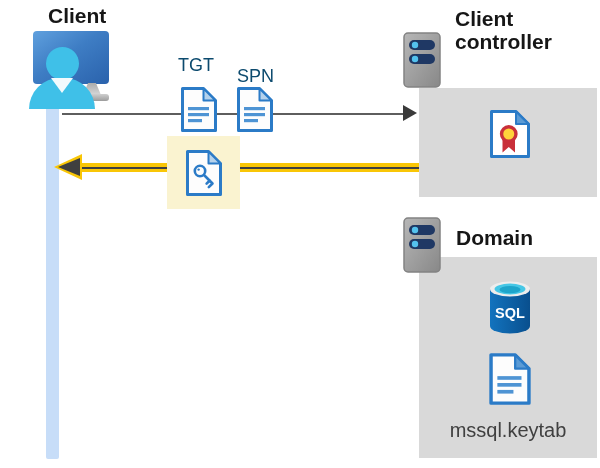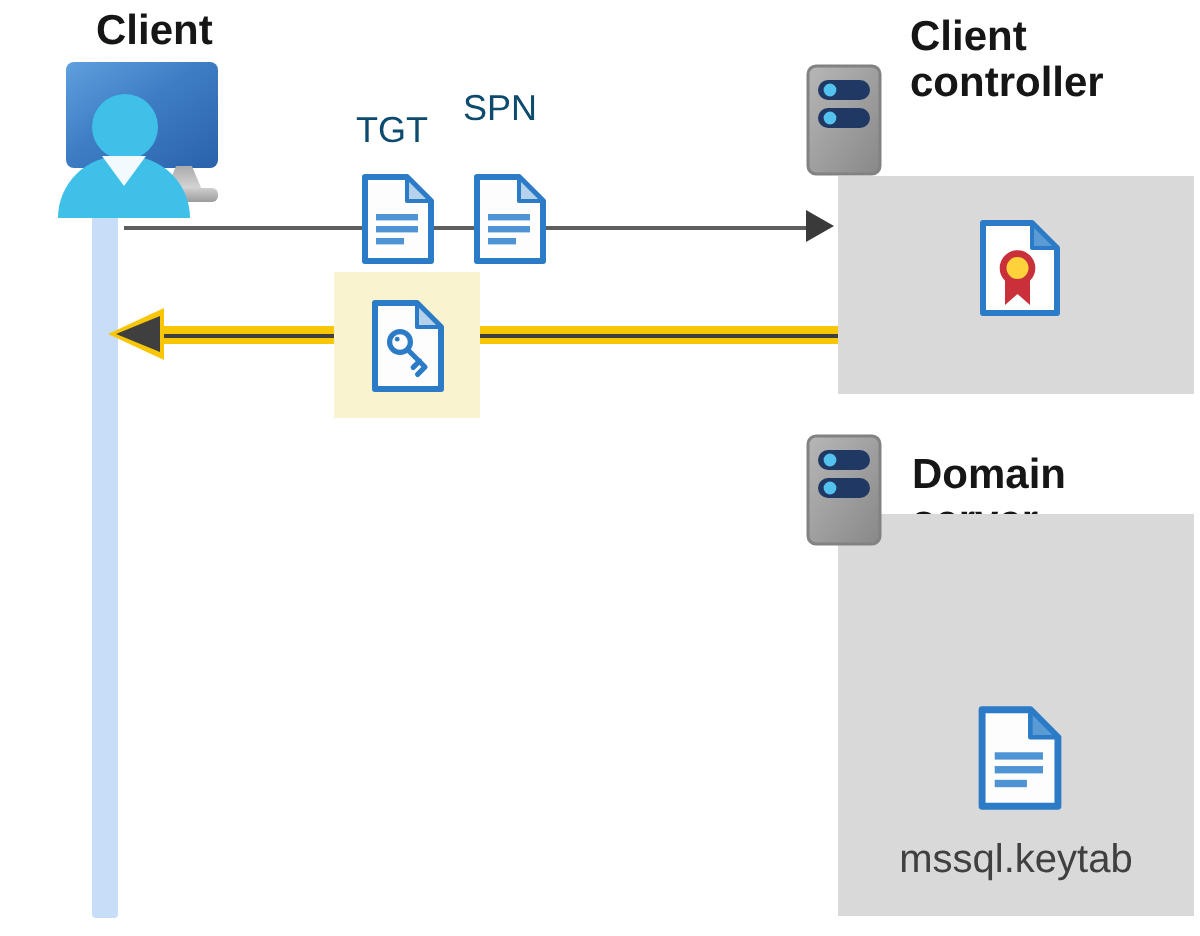--- a/index.html
+++ b/index.html
@@ -33,21 +33,21 @@
   .yline { top:163px; height:9px; background:#F9C606; }
   .yline::after { content:""; position:absolute; left:0; right:0; top:3.5px; height:2px; background:#3F3F3F; }
   .yline-a { left:80px; width:87px; }
   .yline-b { left:240px; width:179px; }
   .yhead-outer { left:54px; top:154px; width:0; height:0;
     border-right:28px solid #F9C606; border-top:13.5px solid transparent; border-bottom:13.5px solid transparent; }
   .yhead-inner { left:58px; top:158px; width:0; height:0;
     border-right:22px solid #3F3F3F; border-top:9.5px solid transparent; border-bottom:9.5px solid transparent; }
 
   .ticket-label-tgt { left:172px; top:55px; width:48px; text-align:center; }
-  .ticket-label-spn { left:226px; top:44px; width:48px; text-align:center; }
+  .ticket-label-spn { left:226px; top:66px; width:48px; text-align:right; }
   .doc-tgt { left:180px; top:86px; width:38px; height:47px; }
   .doc-spn { left:236px; top:86px; width:38px; height:47px; }
 
   .highlight-box { left:167px; top:136px; width:73px; height:73px; background:#FAF3D0; }
   .doc-key { left:185px; top:149px; width:38px; height:48px; }
 
   
   .srv-dc { left:403px; top:32px; width:38px; height:56px; }
   .dc-label { left:455px; top:7px; width:145px; line-height:23px; }
   .panel { background:#D9D9D9; }
@@ -166,20 +166,35 @@
       </defs>
       <rect x="1" y="1" width="36" height="54" rx="4" fill="url(#srvB)" stroke="#828282" stroke-width="1.5"></rect>
       <rect x="6" y="8" width="26" height="10" rx="5" fill="#1F3864"></rect>
       <circle cx="12" cy="13" r="3.2" fill="#54C2EE"></circle>
       <rect x="6" y="22" width="26" height="10" rx="5" fill="#1F3864"></rect>
       <circle cx="12" cy="27" r="3.2" fill="#54C2EE"></circle>
     </svg>
   </div>
   <div class="abs heading linux-label">Domain server</div>
 
+  <div class="abs sql-icon z2">
+    <svg viewBox="0 0 48 56">
+      <defs>
+        <linearGradient id="sqlg" x1="0" y1="0" x2="1" y2="0">
+          <stop offset="0" stop-color="#1273BE"></stop>
+            <stop offset="1" stop-color="#094F8E"></stop>
+        </linearGradient>
+      </defs>
+      <path d="M4 9 V46 A20 7.5 0 0 0 44 46 V9 Z" fill="url(#sqlg)"></path>
+      <ellipse cx="24" cy="9" rx="20" ry="7.5" fill="#EDEDED"></ellipse>
+      <ellipse cx="24" cy="9" rx="15.5" ry="5.4" fill="#46C7E6"></ellipse>
+      <ellipse cx="24" cy="9.6" rx="10.5" ry="3.6" fill="#1DA5CB"></ellipse>
+      <text x="24" y="38" text-anchor="middle" font-size="14.5" font-weight="bold" fill="#FFFFFF" font-family="Liberation Sans, sans-serif">SQL</text>
+    </svg>
+  </div>
 
   <div class="abs doc-keytab z2">
     <svg viewBox="0 0 38 47">
       <path d="M2.5 2.5 H23.5 L35.5 14.5 V44.5 H2.5 Z" fill="#FDFDFD" stroke="#2B7BC7" stroke-width="3" stroke-linejoin="round"></path>
       <path d="M23.5 2.5 V14.5 H35.5 Z" fill="#5B9BD5" stroke="#2B7BC7" stroke-width="2" stroke-linejoin="round"></path>
       <g fill="#4E94D4">
         <rect x="8" y="21" width="21" height="3.2"></rect>
         <rect x="8" y="27" width="21" height="3.2"></rect>
         <rect x="8" y="33" width="14" height="3.2"></rect>
       </g>

